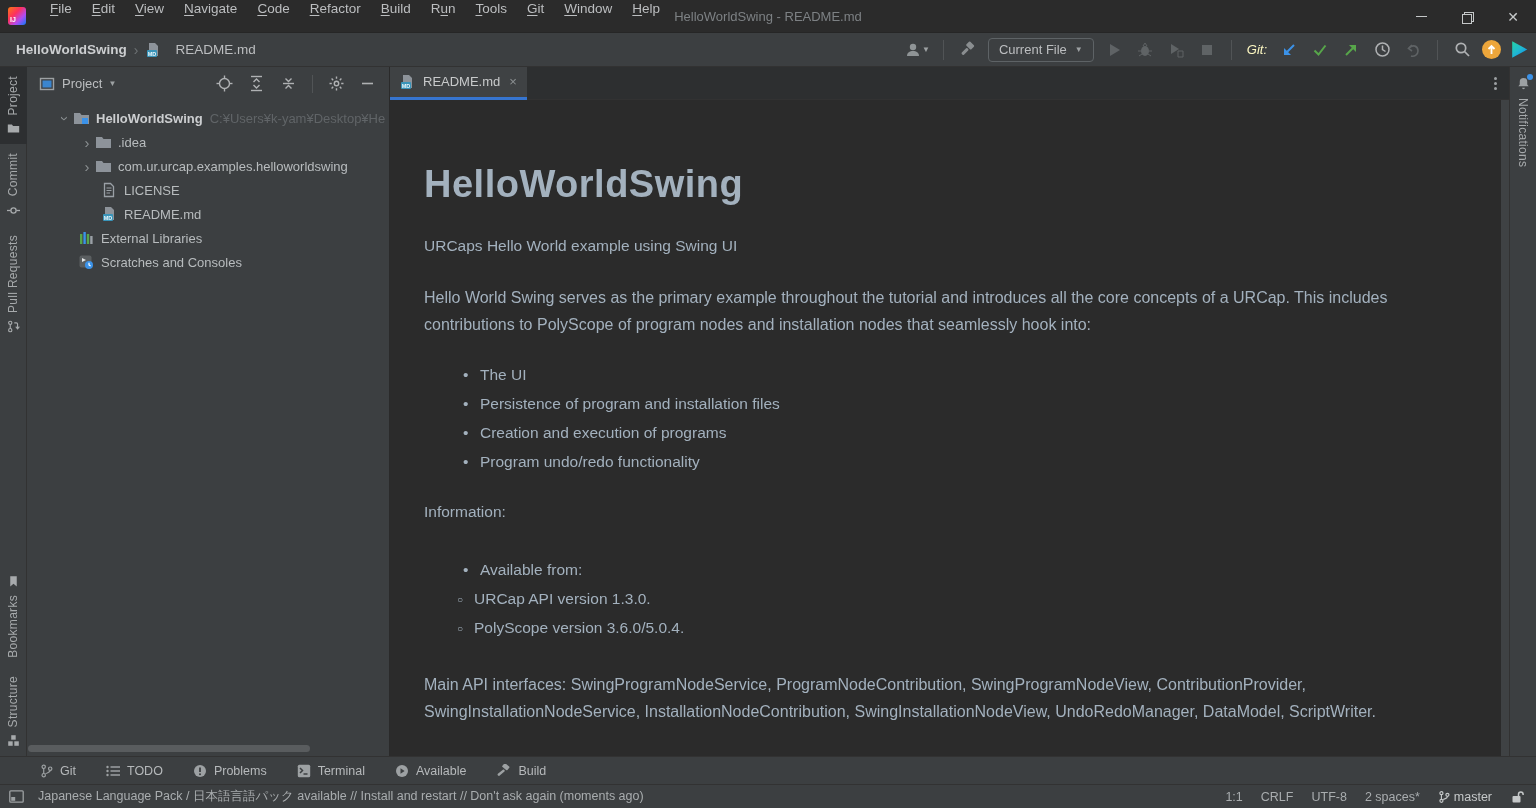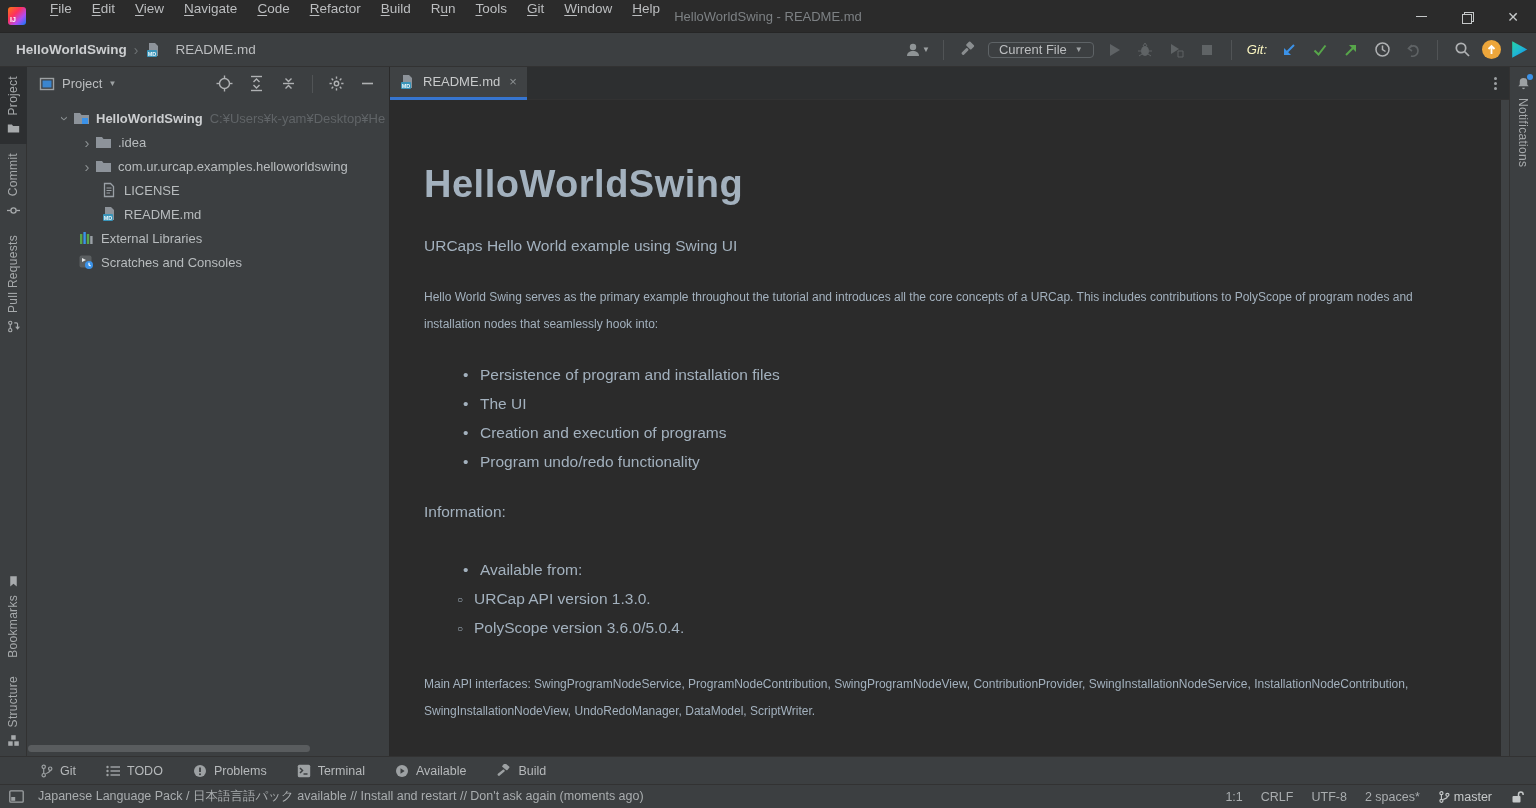--- a/index.html
+++ b/index.html
@@ -29,21 +29,21 @@
   .toolbar { position:absolute; top:33px; left:0; right:0; height:34px; background:#3c3f41;
              display:flex; align-items:center; border-bottom:1px solid #323232; }
   .crumbs { display:flex; align-items:center; margin-left:16px; gap:7px; }
   .crumb-project { font-size:13.5px; font-weight:bold; color:#ccced0; }
   .crumb-sep { color:#6e7375; font-size:14px; }
   .crumb-file { font-size:13.5px; color:#bcbec0; }
   .toolbar-right { position:absolute; right:8px; display:flex; align-items:center; gap:9px; height:34px; }
   .tb-sep { width:1px; height:20px; background:#515456; margin:0 4px; }
   .tb-btn { display:flex; align-items:center; justify-content:center; height:24px; min-width:22px; }
   .combo { display:flex; align-items:center; gap:8px; border:1px solid #5e6366; border-radius:4px;
-           height:16px; padding:0 10px; font-size:13px; color:#bcbec0; }
+           height:24px; padding:0 10px; font-size:13px; color:#bcbec0; }
   .dd { font-size:8px; color:#9da1a3; }
   .git-label { font-size:13px; color:#fef9c3; margin:0 2px;font-style:italic; }
   .circle-update { width:19px; height:19px; border-radius:50%; background:#eda63b; display:flex; align-items:center; justify-content:center; }
   .grad-tri { width:18px; height:18px; background:linear-gradient(140deg,#24d7a0 0%,#20b9d0 50%,#087cfa 100%);
               clip-path:polygon(12% 4%, 96% 50%, 12% 96%); }
 
   
   .main { position:absolute; top:67px; left:0; right:0; bottom:52px; }
 
   .stripe-left { position:absolute; left:0; top:0; bottom:0; width:27px; background:#3c3f41;
@@ -81,21 +81,21 @@
   .tab-close { color:#8c9193; font-size:13px; margin-left:2px; }
   .tab-more { margin-left:auto; margin-right:12px; color:#9da1a3; font-size:14px; letter-spacing:0; line-height:5px;
               display:flex; flex-direction:column; gap:2px; align-items:center; }
   .tab-more i { width:3px; height:3px; background:#9da1a3; border-radius:50%; display:block; }
   .editor-scroll { position:absolute; right:0; top:33px; bottom:0; width:8px; background:#3f4244; }
 
   .md { position:absolute; left:0; right:8px; top:33px; bottom:0; overflow:hidden; color:#a3b1be; }
   .md-inner { padding:63px 0 0 34px; max-width:1056px; }
   .md h1 { font-size:38px; font-weight:bold; color:#a3b1be; letter-spacing:.5px; }
   .md .sub { margin-top:31px; font-size:15.5px; }
-  .md .para { margin-top:29px; font-size:12px; line-height:27px; max-width:1015px; }
+  .md .para { margin-top:29px; font-size:16px; line-height:27px; max-width:1015px; }
   .md ul { margin:22px 0 0 39px; list-style:none; font-size:15.5px; }
   .md ul li { line-height:29px; position:relative; padding-left:17px; }
   .md ul li:before { content:"•"; position:absolute; left:0; color:#a3b1be; }
   .md ul.circles { margin:0 0 0 33px; }
   .md ul.circles li:before { content:"○"; font-size:10px; top:1px; }
   .md .info { margin-top:27px; font-size:15.5px; }
   .md .avail { margin-top:34px; }
 
   
   .bottombar { position:absolute; left:0; right:0; bottom:24px; height:28px; background:#3c3f41;
@@ -429,22 +429,22 @@
             <i></i>
           </div>
       </div>
 
       <div class="md">
         <div class="md-inner">
           <h1>HelloWorldSwing</h1>
           <div class="sub">URCaps Hello World example using Swing UI</div>
           <div class="para">Hello World Swing serves as the primary example throughout the tutorial and introduces all the core concepts of a URCap. This includes contributions to PolyScope of program nodes and installation nodes that seamlessly hook into:</div>
           <ul>
+            <li>The UI</li>
             <li>Persistence of program and installation files</li>
-            <li>The UI</li>
             <li>Creation and execution of programs</li>
             <li>Program undo/redo functionality</li>
           </ul>
           <div class="info">Information:</div>
           <ul class="avail">
             <li>Available from:</li>
           </ul>
           <ul class="circles">
             <li>URCap API version 1.3.0.</li>
             <li>PolyScope version 3.6.0/5.0.4.</li>

